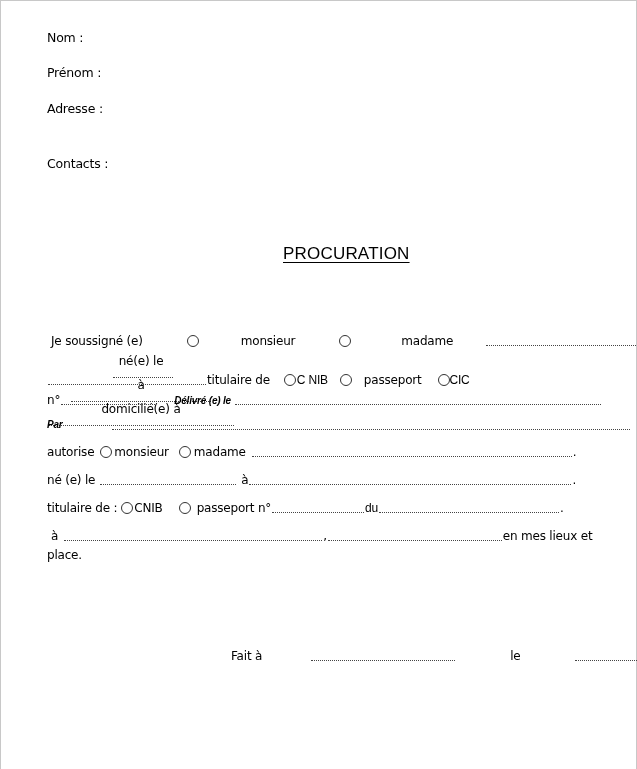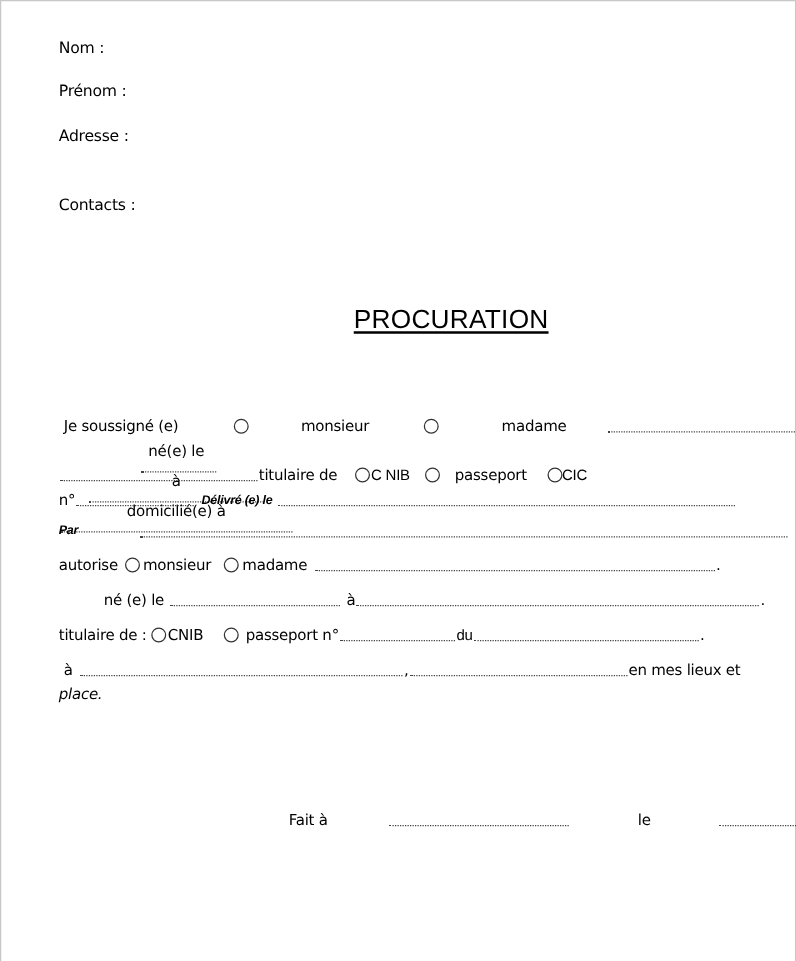--- a/index.html
+++ b/index.html
@@ -10,21 +10,21 @@
       background: #fff;
       font-family: "DejaVu Sans", sans-serif;
       color: #000000;
       font-size: 12px;
     }
     .abs { position: absolute; white-space: nowrap; }
     .hdr { left: 46px; font-size: 12.5px; letter-spacing: -0.2px; }
     .title {
       left: 282px; top: 243px;
       font-family: "Liberation Sans", sans-serif;
-      font-size: 21px; text-decoration: underline; text-underline-offset: 3px;
+      font-size: 17px; text-decoration: underline; text-underline-offset: 3px;
       letter-spacing: 0.2px;
     }
     .line { left: 46px; font-size: 12px; letter-spacing: -0.2px; display: flex; align-items: center; }
     .dots { display: inline-block; border-bottom: 1px dotted #444; height: 9px; margin: 0 1px; }
     .radio {
       display: inline-block; width: 12px; height: 12px; border: 1px solid #333; border-radius: 50%;
       margin: 0 4px; box-sizing: border-box; background: #fff;
     }
     .ital { font-family: "Liberation Sans", sans-serif; font-style: italic; font-weight: bold; font-size: 10px; }
     .sans { font-family: "Liberation Sans", sans-serif; }
@@ -66,40 +66,40 @@
     <span class="sans">C NIB</span>
     <span class="radio" style="margin-left:12px;margin-right:12px;"></span>
     <span>passeport</span>
     <span class="radio" style="margin-left:16px;margin-right:0px;"></span>
     <span class="sans">CIC</span>
   </div>
 
   <div class="abs line" style="top:392px;">
     <span>n°</span>
     <span class="dots" style="width:94px;"></span>
-    <span class="ital" style="margin-left:5px;">Délivré (e) le</span>
+    <span class="ital" style="margin-left:18px;">Délivré (e) le</span>
     <span class="dots" style="width:366px;margin-left:4px;"></span>
   </div>
 
   <div class="abs line" style="top:418px;gap:48px;">
     <span class="ital">Par</span>
     <span class="dots" style="width:518px;"></span>
   </div>
 
   <div class="abs line" style="top:444px;">
     <span>autorise</span>
     <span class="radio" style="margin-left:6px;margin-right:2px;"></span>
     <span>monsieur</span>
     <span class="radio" style="margin-left:10px;margin-right:3px;"></span>
     <span>madame</span>
     <span class="dots" style="width:320px;margin-left:6px;"></span>
     <span>.</span>
   </div>
 
-  <div class="abs line" style="top:472px;margin-left:36px;">
+  <div class="abs line" style="top:472px;">
     <span>né (e) le</span>
     <span class="dots" style="width:136px;margin-left:5px;"></span>
     <span style="margin-left:4px;">à</span>
     <span class="dots" style="width:322px;"></span>
     <span>.</span>
   </div>
 
   <div class="abs line" style="top:500px;">
     <span>titulaire de :</span>
     <span class="radio" style="margin-left:4px;margin-right:1px;"></span>
@@ -112,21 +112,21 @@
     <span>.</span>
   </div>
 
   <div class="abs line" style="top:528px; left:50px;">
     <span>à</span>
     <span class="dots" style="width:258px;margin-left:6px;"></span>
     <span>,</span>
     <span class="dots" style="width:174px;"></span>
     <span>en mes lieux et</span>
   </div>
-  <div class="abs line" style="top:547px;font-style:italic;">place.</div>
+  <div class="abs line" style="top:547px;">place.</div>
 
 
   <div class="abs line" style="top:648px; left:230px;gap:48px;">
     <span>Fait à</span>
     <span class="dots" style="width:144px;"></span>
     <span style="margin-left:6px;">le</span>
     <span class="dots" style="width:104px;margin-left:6px;"></span>
   </div>
 
 </div>

